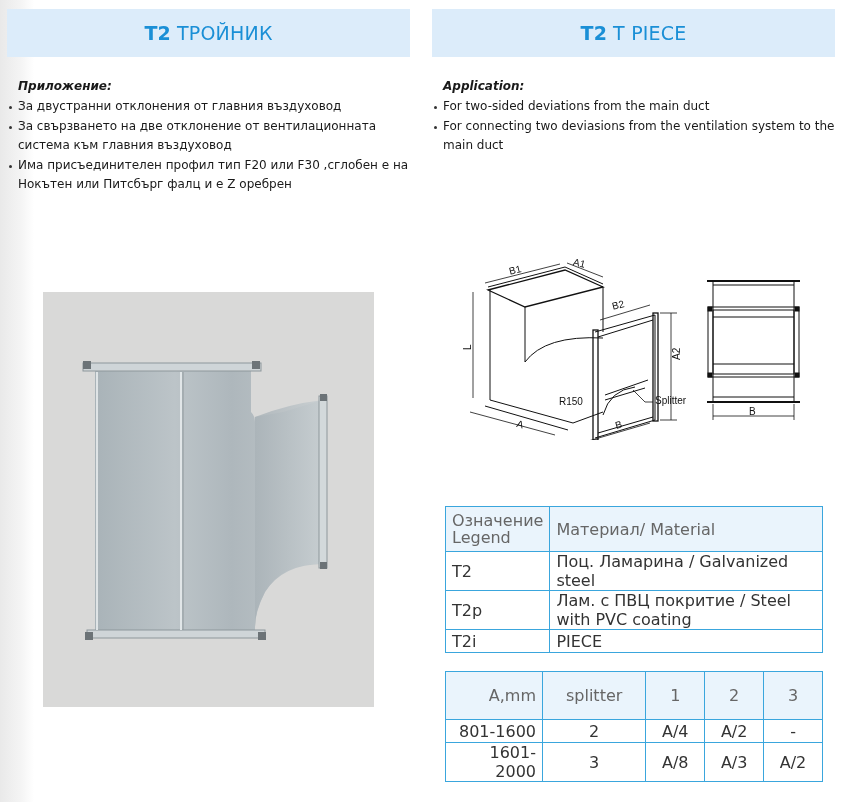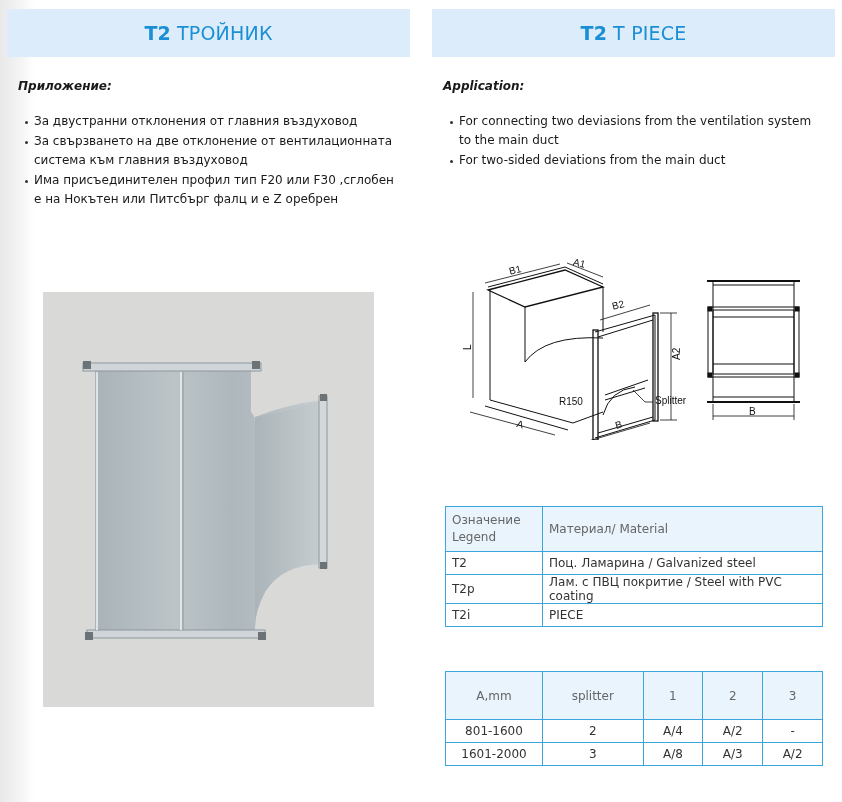--- a/index.html
+++ b/index.html
@@ -21,53 +21,53 @@
     }
     .title-bar .code { font-weight: bold; margin-right: 6px; }
     .title-bar .name { font-weight: normal; }
     #title-bg { left: 7px; width: 403px; }
     #title-en { left: 432px; width: 403px; }
 
     .app-block { position: absolute; font-size: 12px; line-height: 19px; }
     #app-bg { left: 8px; top: 77px; width: 405px; }
     #app-en { left: 433px; top: 77px; width: 405px; }
     .app-heading { font-weight: bold; font-style: italic; margin-left: 10px; margin-bottom: 1px; }
-    .app-list { list-style: none; margin: 16px; padding: 0; }
+    .app-list { list-style: none; margin: 0; padding: 0; }
     .app-list li { position: relative; padding-left: 10px; margin-bottom: 1px; }
     .app-list li::before {
       content: ""; position: absolute; left: 1px; top: 9px;
       width: 3px; height: 3px; background: #333; border-radius: 50%;
     }
 
     .photo {
       position: absolute; left: 43px; top: 292px; width: 331px; height: 415px;
       background: #d9d9d8;
     }
     .photo svg { display: block; }
 
     .diagram { position: absolute; left: 455px; top: 250px; }
     .diagram2 { position: absolute; left: 700px; top: 270px; }
 
     table.spec {
       position: absolute; border-collapse: collapse;
-      font-size: 12px; color: #333;
+      font-size: 16px; color: #333;
       font-family: "DejaVu Sans", "Liberation Sans", sans-serif;
     }
     table.spec td {
       border: 1.5px solid #3aa6dd; padding: 0 6px; height: 22px;
       font-weight: normal;
     }
     table.spec tr.head td { background: #eaf4fc; color: #666; }
     #legend-table { left: 445px; top: 506px; width: 378px; }
     #legend-table tr.head td { height: 44px; line-height: 17px; }
     #legend-table td.c1 { width: 84px; }
     #size-table { left: 445px; top: 671px; width: 378px; }
     #size-table tr.head td { height: 47px; }
     #size-table td { text-align: center; }
-    #size-table td.c1 { text-align: center; width: 84px; }
+    #size-table td.c1 { text-align: right; width: 84px; }
   </style>
 </head>
 <body>
 
 <div class="left-shade"></div>
 
 <div class="title-bar" id="title-bg">
   <span class="code">T2</span>
   <span class="name">ТРОЙНИК</span>
 </div>
@@ -80,22 +80,22 @@
   <div class="app-heading">Приложение:</div>
   <ul class="app-list">
     <li>За двустранни отклонения от главния въздуховод</li>
     <li>За свързването на две отклонение от вентилационната система към главния въздуховод</li>
     <li>Има присъединителен  профил тип F20 или F30 ,сглобен е на Нокътен или Питсбърг фалц и е Z оребрен</li>
   </ul>
 </div>
 <div class="app-block" id="app-en">
   <div class="app-heading">Application:</div>
   <ul class="app-list">
+    <li>For two-sided deviations from the main duct</li>
     <li>For connecting two deviasions  from the ventilation system to the main duct</li>
-    <li>For two-sided deviations from the main duct</li>
   </ul>
 </div>
 
 <div class="photo">
   <svg width="331" height="415" viewBox="0 0 331 415">
     <defs>
       <linearGradient id="steel" x1="0" x2="1" y1="0" y2="0">
         <stop offset="0" stop-color="#a9b3b8"></stop>
         <stop offset="0.35" stop-color="#bcc4c8"></stop>
         <stop offset="0.6" stop-color="#aeb7bc"></stop>

